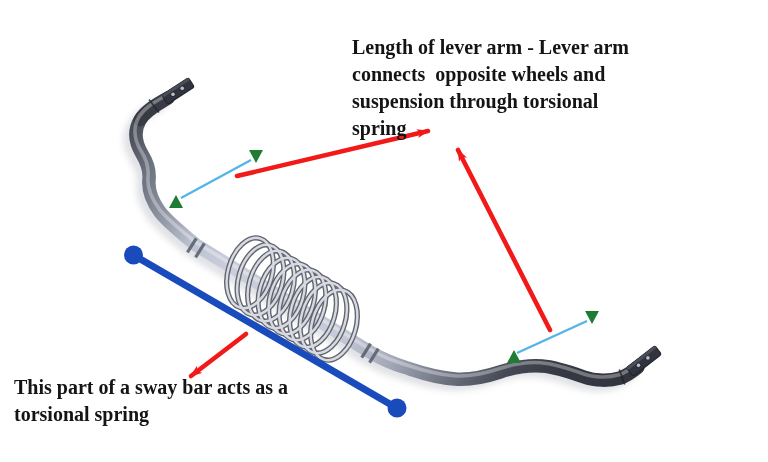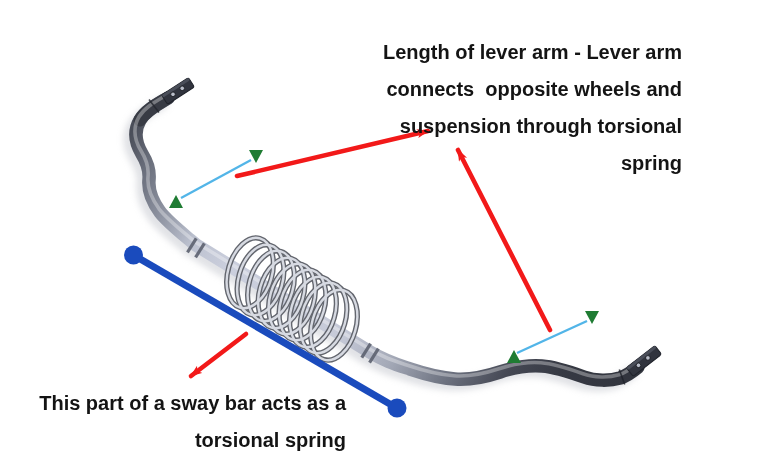--- a/index.html
+++ b/index.html
@@ -8,27 +8,28 @@
     width:768px;height:462px;
     background:#ffffff;
     overflow:hidden;
     font-family:"Liberation Sans", sans-serif;
   }
   .stage svg{position:absolute;left:0;top:0;}
   .label{
     position:absolute;
     font-weight:700;
     font-size:20px;
-    line-height:37px;
+    line-height:27px;
     color:#141414;
-    text-align:right;
+    text-align:left;
     white-space:pre-wrap;
+    font-family:Liberation Serif, serif;
   }
   .label-lever{left:352px;top:34px;width:330px;}
-  .label-torsion{left:14px;top:385px;width:332px;}
+  .label-torsion{left:14px;top:374px;width:332px;}
 </style>
 </head>
 <body>
 
 <div class="stage">
 
   <svg width="768" height="462" viewBox="0 0 768 462">
     <defs>
       <linearGradient id="tubeGrad" gradientUnits="userSpaceOnUse" x1="150" y1="100" x2="640" y2="380">
         <stop offset="0" stop-color="#4a4e59"></stop>

